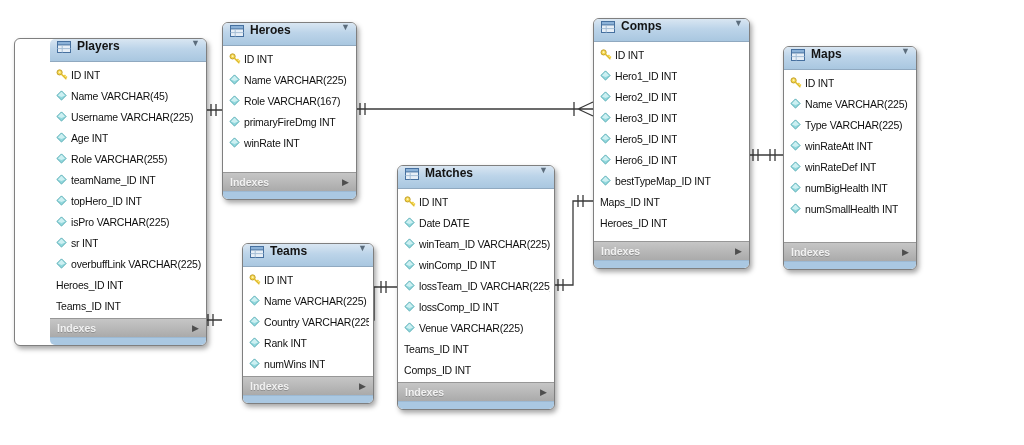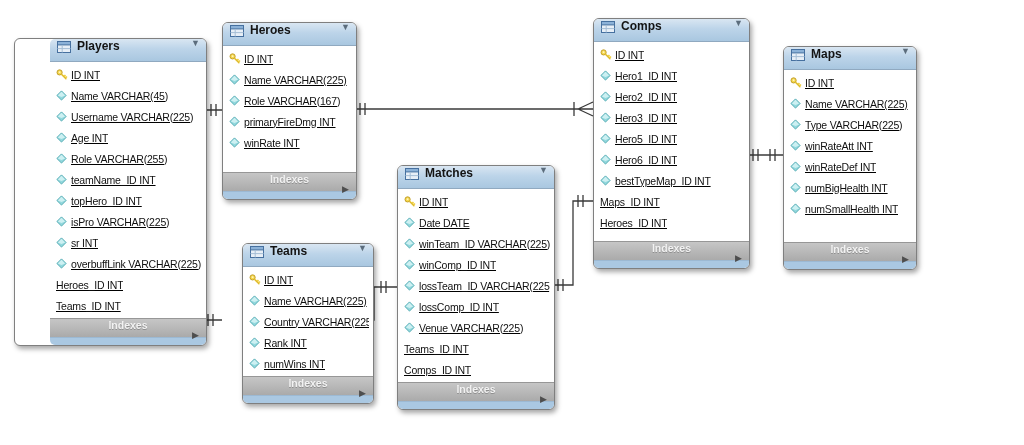--- a/index.html
+++ b/index.html
@@ -25,36 +25,35 @@
     border-bottom:1px solid #90a9c0;
     border-radius:5px 5px 0 0;
   }
   .tbl-title {
     font-size:12px; font-weight:bold; color:#141414;
     white-space:nowrap; overflow:hidden;
   }
   .collapse-arrow {
     margin-left:auto; font-size:9px; color:#5c6d7d; line-height:1;
   }
-  .tbl-fields { background:#ffffff; padding:2px 0;text-decoration:underline; }
+  .tbl-fields { background:#ffffff; padding:2px 0; }
   .field-row {
     height:21px; display:flex; align-items:center;
     padding:0 4px 0 6px; white-space:nowrap;
   }
   .field-icon { width:15px; flex:0 0 15px; display:flex; align-items:center; }
   .field-text {
     font-size:10.5px; color:#101010; overflow:hidden;
     letter-spacing:-0.2px;
   }
   .tbl-indexes {
     height:18px; display:flex; align-items:center;
     padding:0 7px;
     background:linear-gradient(#c6c6c6, #aaaaaa);
     border-top:1px solid #979797;
-    flex-direction:column;
   }
   .indexes-label {
     font-size:10.5px; font-weight:bold; color:#f2f2f2;
     text-shadow:0 1px 0 #8f8f8f;
   }
   .expand-arrow { margin-left:auto; font-size:9px; color:#4e4e4e; line-height:1; }
   .tbl-bottom {
     height:7px;
     background:#aac8e2;
     border-top:1px solid #9cb9d3;

